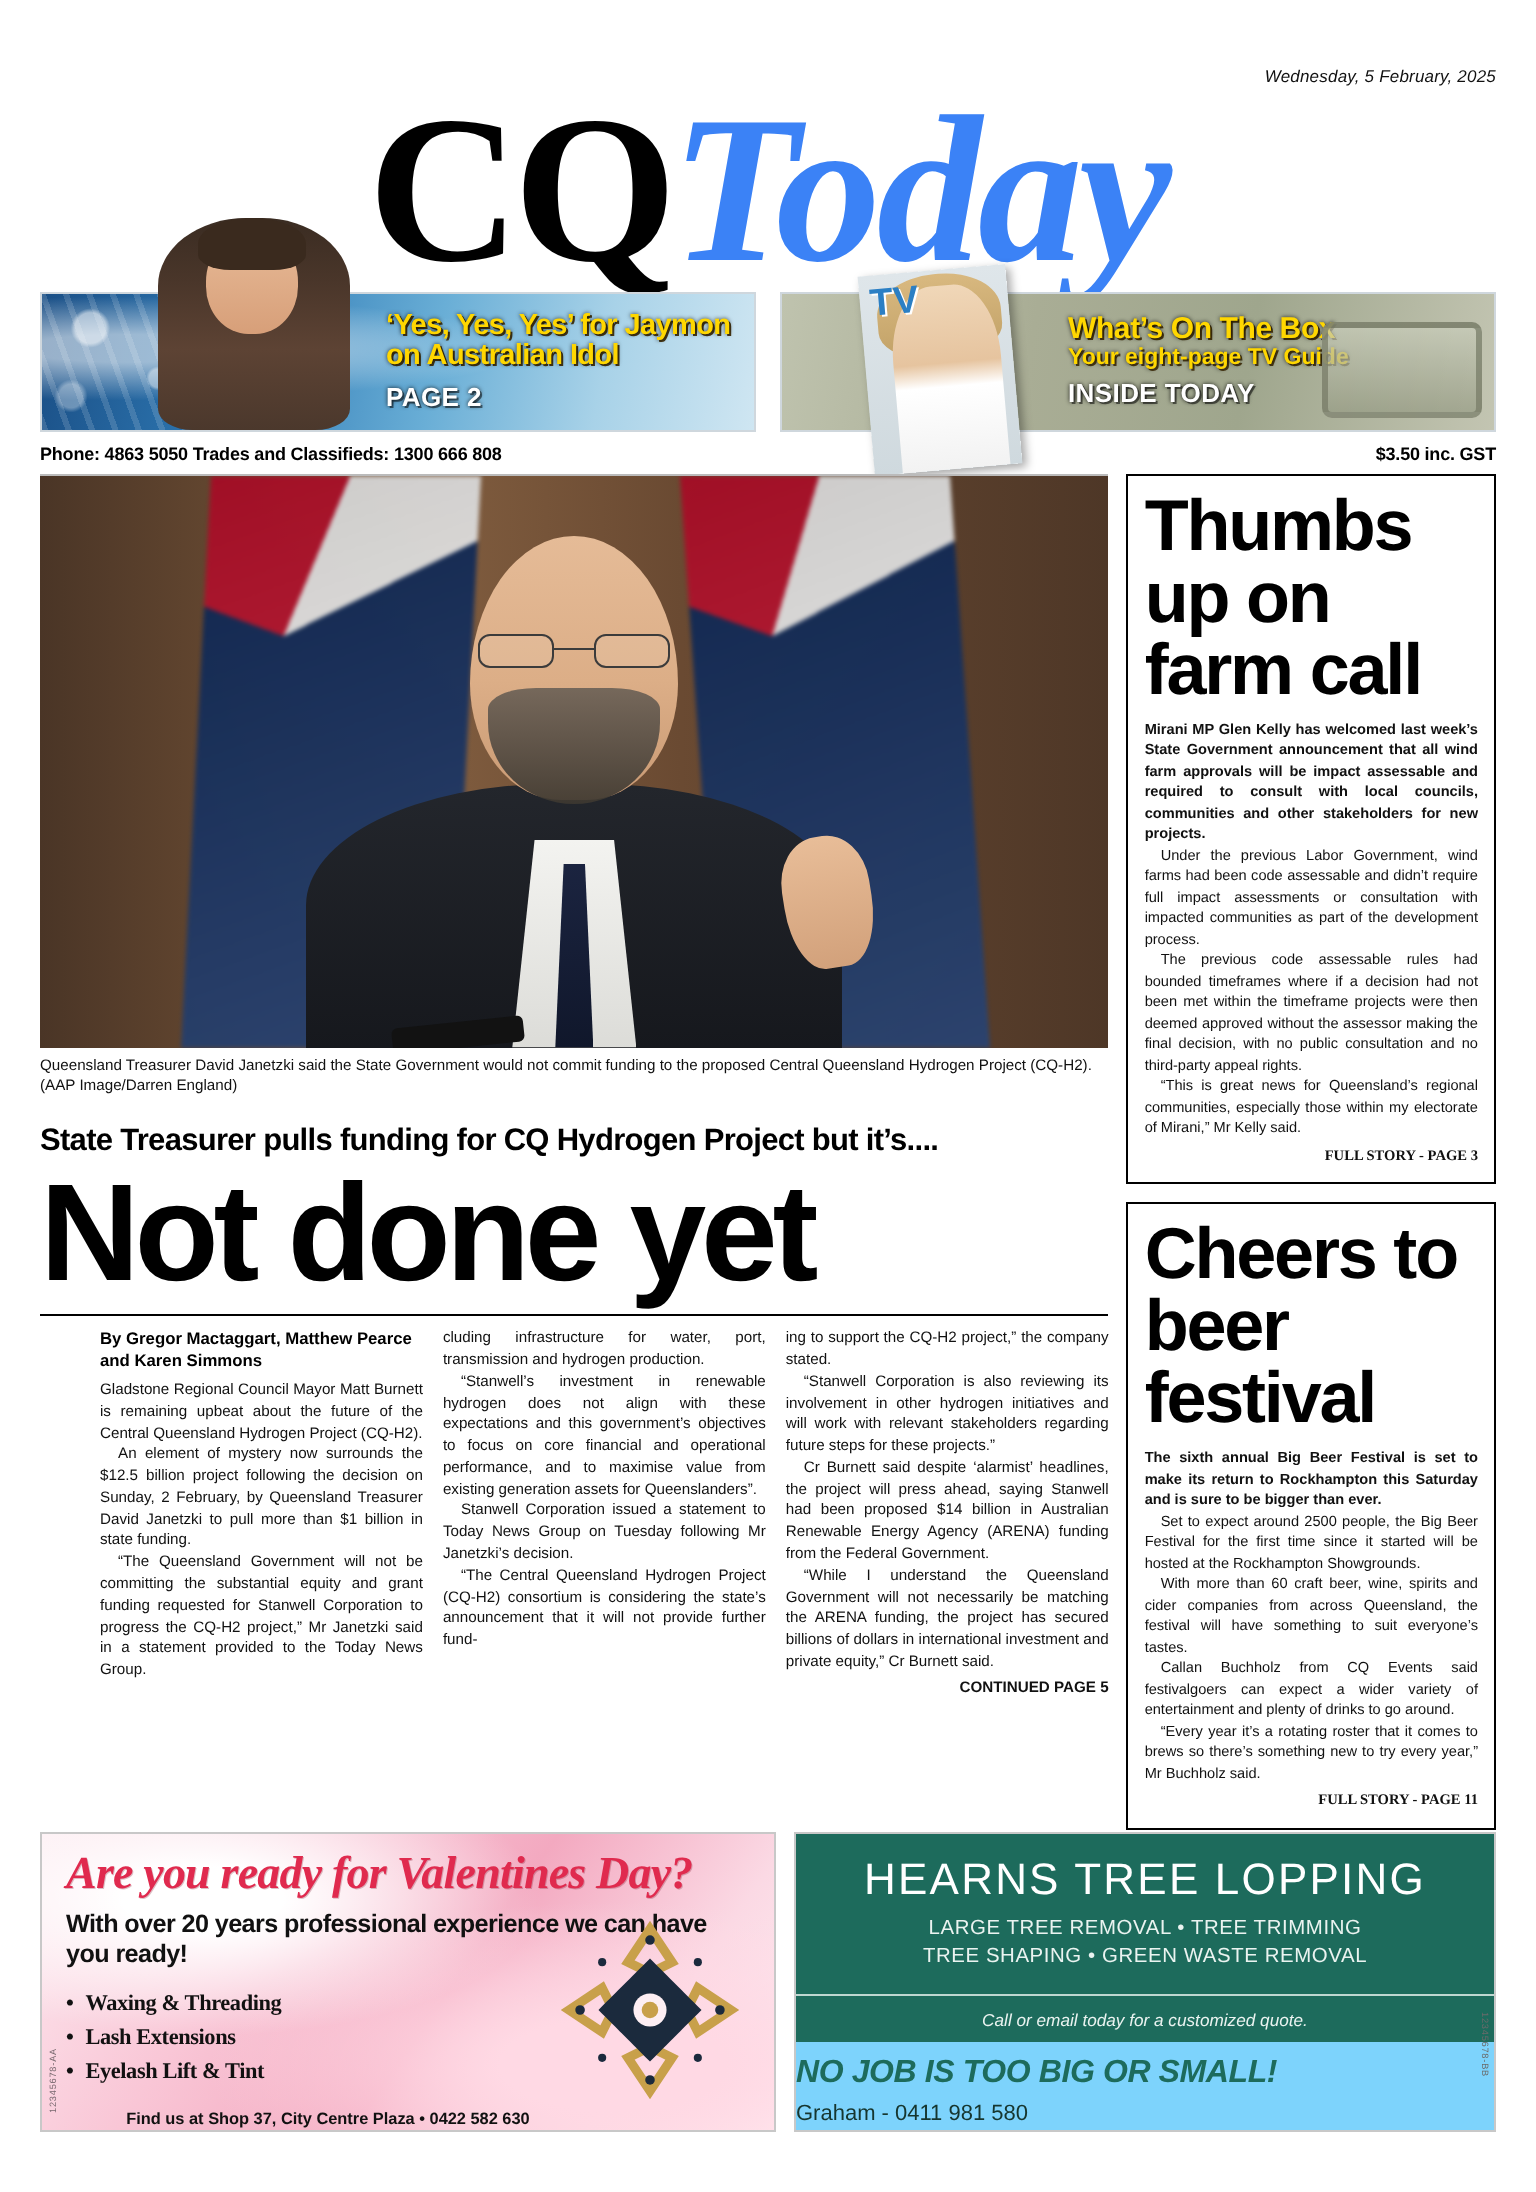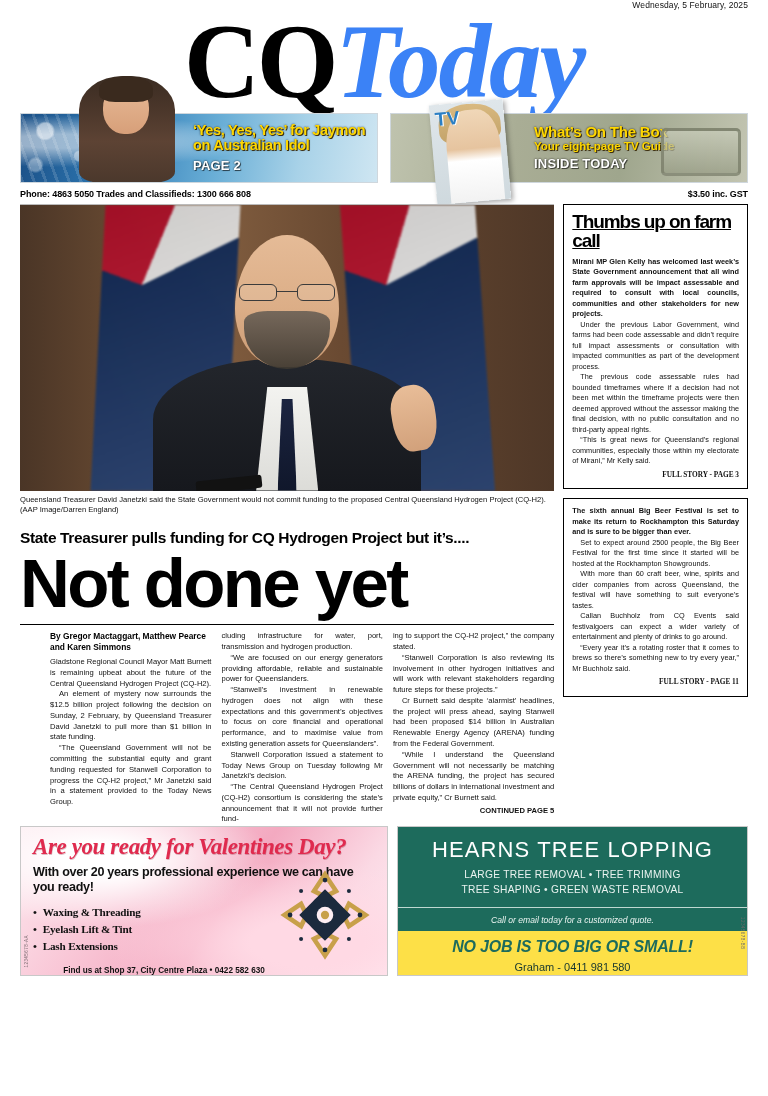--- a/index.html
+++ b/index.html
@@ -11,21 +11,23 @@
     color: #000;
     overflow: hidden;
   }
   .page { position: relative; width: 768px; height: 1096px; padding: 0 20px; }
 
   
   .dateline {
     text-align: right;
     font-size: 8.5px;
     letter-spacing: .1px;
+    padding-top: 33px;
     color: #111;
+    font-style: italic;
   }
 
   
   .masthead {
     text-align: center;
     margin-top: 4px;
     line-height: .92;
     white-space: nowrap;
   }
   .mh-cq {
@@ -245,23 +247,22 @@
     font-size: 7.6px; line-height: 1.42; text-align: justify;
     text-indent: 9px; color: #111;
   }
   .story-col p.first { text-indent: 0; }
   .contd { text-align: right !important; font-weight: 700; font-size: 7.4px; text-indent: 0 !important; margin-top: 2px !important; }
 
   
   .side-box { border: 1px solid #000; padding: 7px 8px 8px 8px; }
   .side-box + .side-box { margin-top: 9px; }
   .side-hl {
-    font-size: 19px; font-weight: 700; line-height: 1.0; letter-spacing: -1.1px;
+    font-size: 36px; font-weight: 700; line-height: 1.0; letter-spacing: -1.1px;
     margin-bottom: 7px;
-    text-decoration: underline;
   }
   .side-box p {
     margin: 0; font-size: 7.3px; line-height: 1.44; text-align: justify;
     text-indent: 8px; color: #111;
   }
   .side-box p.first { text-indent: 0; font-weight: 700; }
   .fullstory { text-align: right !important; font-weight: 700; font-size: 7.4px; text-indent: 0 !important; margin-top: 3px !important;
     font-family: "Liberation Serif", serif; }
 
   
@@ -301,21 +302,21 @@
   .ad-tree {
     position: relative; flex: 1; height: 150px; overflow: hidden;
     background: #1d6b5c; border: 1px solid #c8c8c8;
     display: flex; flex-direction: column;
   }
   .tree-top { padding: 12px 10px 10px 10px; text-align: center; }
   .tree-name { font-size: 22px; color: #fff; letter-spacing: 1.1px; line-height: 1; font-weight: 400; }
   .tree-serv { font-size: 10.2px; color: #eaf3f0; letter-spacing: .3px; line-height: 1.42; margin-top: 7px; }
   .tree-call { font-size: 8.6px; color: #eaf3f0; text-align: center; font-style: italic; padding: 7px 0 6px 0;
     border-top: 1px solid #bfd8d1; }
-  .tree-white { background: #fde047; flex: 1; text-align: center; padding: 7px 0 0 0; }
+  .tree-white { background: #7dd3fc; flex: 1; padding: 7px 0 0 0; }
   .tree-slog { font-size: 16px; font-weight: 700; font-style: italic; color: #1d6b5c; letter-spacing: -.2px; }
   .tree-contact { font-size: 11px; color: #16362f; line-height: 1.45; margin-top: 4px; }
   .ad-tree .code2 {
     position: absolute; right: 2px; bottom: 26px;
     writing-mode: vertical-rl; font-size: 4.6px; color: #6a6a6a; letter-spacing: .4px;
   }
 </style>
 </head>
 <body>
 
@@ -387,21 +388,20 @@
 
         <div class="story-col">
           <div class="byline">By Gregor Mactaggart, Matthew Pearce and Karen Simmons</div>
           <p class="first">Gladstone Regional Council Mayor Matt Burnett is remaining upbeat about the future of the Central Queensland Hydrogen Project (CQ-H2).</p>
           <p>An element of mystery now surrounds the $12.5 billion project following the decision on Sunday, 2 February, by Queensland Treasurer David Janetzki to pull more than $1 billion in state funding.</p>
           <p>“The Queensland Government will not be committing the substantial equity and grant funding requested for Stanwell Corporation to progress the CQ-H2 project,” Mr Janetzki said in a statement provided to the Today News Group.</p>
         </div>
 
         <div class="story-col">
           <p class="first">cluding infrastructure for water, port, transmission and hydrogen production.</p>
-          <p>“We are focused on our energy generators providing affordable, reliable and sustainable power for Queenslanders.</p>
           <p>“Stanwell’s investment in renewable hydrogen does not align with these expectations and this government’s objectives to focus on core financial and operational performance, and to maximise value from existing generation assets for Queenslanders”.</p>
           <p>Stanwell Corporation issued a statement to Today News Group on Tuesday following Mr Janetzki’s decision.</p>
           <p>“The Central Queensland Hydrogen Project (CQ-H2) consortium is considering the state’s announcement that it will not provide further fund-</p>
         </div>
 
         <div class="story-col">
           <p class="first">ing to support the CQ-H2 project,” the company stated.</p>
           <p>“Stanwell Corporation is also reviewing its involvement in other hydrogen initiatives and will work with relevant stakeholders regarding future steps for these projects.”</p>
           <p>Cr Burnett said despite ‘alarmist’ headlines, the project will press ahead, saying Stanwell had been proposed $14 billion in Australian Renewable Energy Agency (ARENA) funding from the Federal Government.</p>
           <p>“While I understand the Queensland Government will not necessarily be matching the ARENA funding, the project has secured billions of dollars in international investment and private equity,” Cr Burnett said.</p>
@@ -416,42 +416,43 @@
       <div class="side-box">
         <div class="side-hl">Thumbs up on farm call</div>
         <p class="first">Mirani MP Glen Kelly has welcomed last week’s State Government announcement that all wind farm approvals will be impact assessable and required to consult with local councils, communities and other stakeholders for new projects.</p>
         <p>Under the previous Labor Government, wind farms had been code assessable and didn’t require full impact assessments or consultation with impacted communities as part of the development process.</p>
         <p>The previous code assessable rules had bounded timeframes where if a decision had not been met within the timeframe projects were then deemed approved without the assessor making the final decision, with no public consultation and no third-party appeal rights.</p>
         <p>“This is great news for Queensland’s regional communities, especially those within my electorate of Mirani,” Mr Kelly said.</p>
         <p class="fullstory">FULL STORY - PAGE 3</p>
       </div>
 
       <div class="side-box">
+        <div class="side-hl">Cheers to beer festival</div>
         <p class="first">The sixth annual Big Beer Festival is set to make its return to Rockhampton this Saturday and is sure to be bigger than ever.</p>
         <p>Set to expect around 2500 people, the Big Beer Festival for the first time since it started will be hosted at the Rockhampton Showgrounds.</p>
         <p>With more than 60 craft beer, wine, spirits and cider companies from across Queensland, the festival will have something to suit everyone’s tastes.</p>
         <p>Callan Buchholz from CQ Events said festivalgoers can expect a wider variety of entertainment and plenty of drinks to go around.</p>
         <p>“Every year it’s a rotating roster that it comes to brews so there’s something new to try every year,” Mr Buchholz said.</p>
         <p class="fullstory">FULL STORY - PAGE 11</p>
       </div>
 
     </div>
   </div>
 
   <div class="ads">
 
     <div class="ad-val">
       <div class="code">12345678-AA</div>
       <div class="ad-val-inner">
         <div class="val-hl">Are you ready for Valentines Day?</div>
         <div class="val-sub">With over 20 years professional experience we can have you ready!</div>
         <ul class="val-list">
           <li>Waxing &amp; Threading</li>
+          <li>Lash Extensions</li>
           <li>Eyelash Lift &amp; Tint</li>
-          <li>Lash Extensions</li>
         </ul>
         <div class="val-foot">
           <div>Find us at Shop 37, City Centre Plaza  •  0422 582 630</div>
 
         </div>
       </div>
       <svg class="val-logo" viewBox="0 0 100 100">
         <g fill="none" stroke="#c8a04a" stroke-width="5">
           <path d="M50 6 L62 24 L50 30 L38 24 Z"></path>
           <path d="M94 50 L76 62 L70 50 L76 38 Z"></path>

